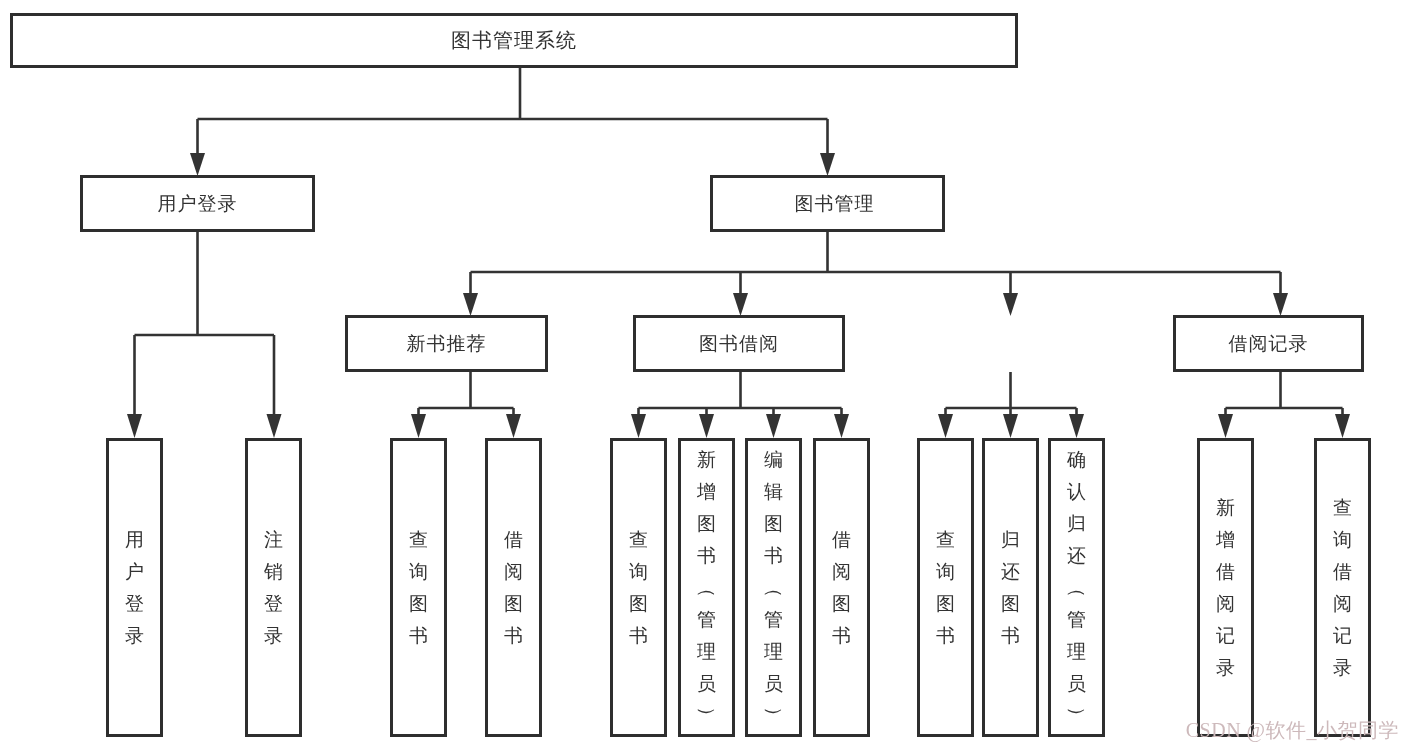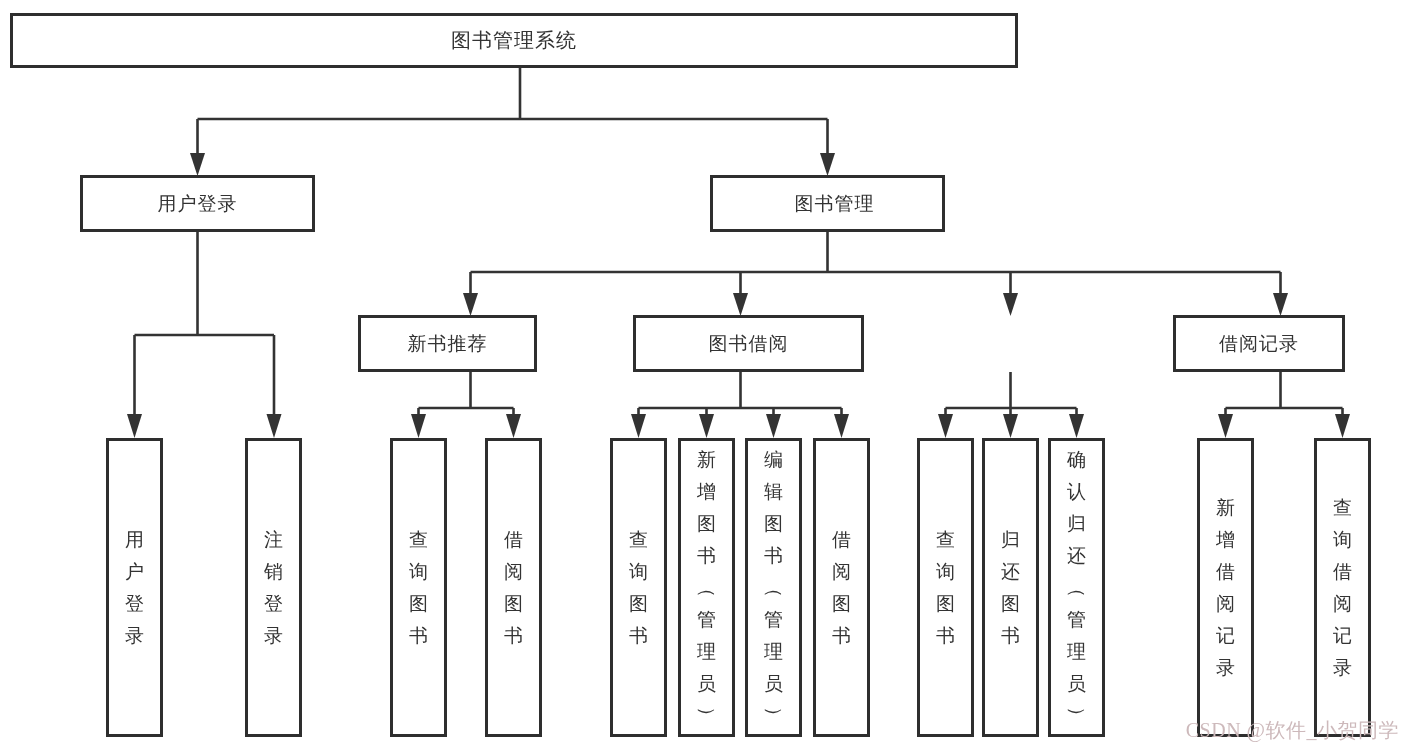--- a/index.html
+++ b/index.html
@@ -102,27 +102,27 @@
     <span class="hlabel">图书管理系统</span>
   </div>
 
   <div class="node" style="left:80px;top:175px;width:235px;height:57px;">
     <span class="hlabel">用户登录</span>
   </div>
   <div class="node" style="left:710px;top:175px;width:235px;height:57px;padding-left:14px;">
     <span class="hlabel">图书管理</span>
   </div>
 
-  <div class="node" style="left:358px;top:315px;width:179px;height:57px;">
+  <div class="node" style="left:345px;top:315px;width:203px;height:57px;">
     <span class="hlabel">新书推荐</span>
   </div>
-  <div class="node" style="left:633px;top:315px;width:231px;height:57px;">
+  <div class="node" style="left:633px;top:315px;width:212px;height:57px;">
     <span class="hlabel">图书借阅</span>
   </div>
-  <div class="node" style="left:1173px;top:315px;width:172px;height:57px;font-family:Liberation Mono, monospace;">
+  <div class="node" style="left:1173px;top:315px;width:191px;height:57px;font-family:Liberation Mono, monospace;">
     <span class="hlabel">借阅记录</span>
   </div>
 
   <div class="node" style="left:106px;top:438px;width:57px;height:299px;">
     <span class="vtext">
         <span>用</span>
         <span>户</span>
         <span>登</span>
         <span>录</span>
       </span>

